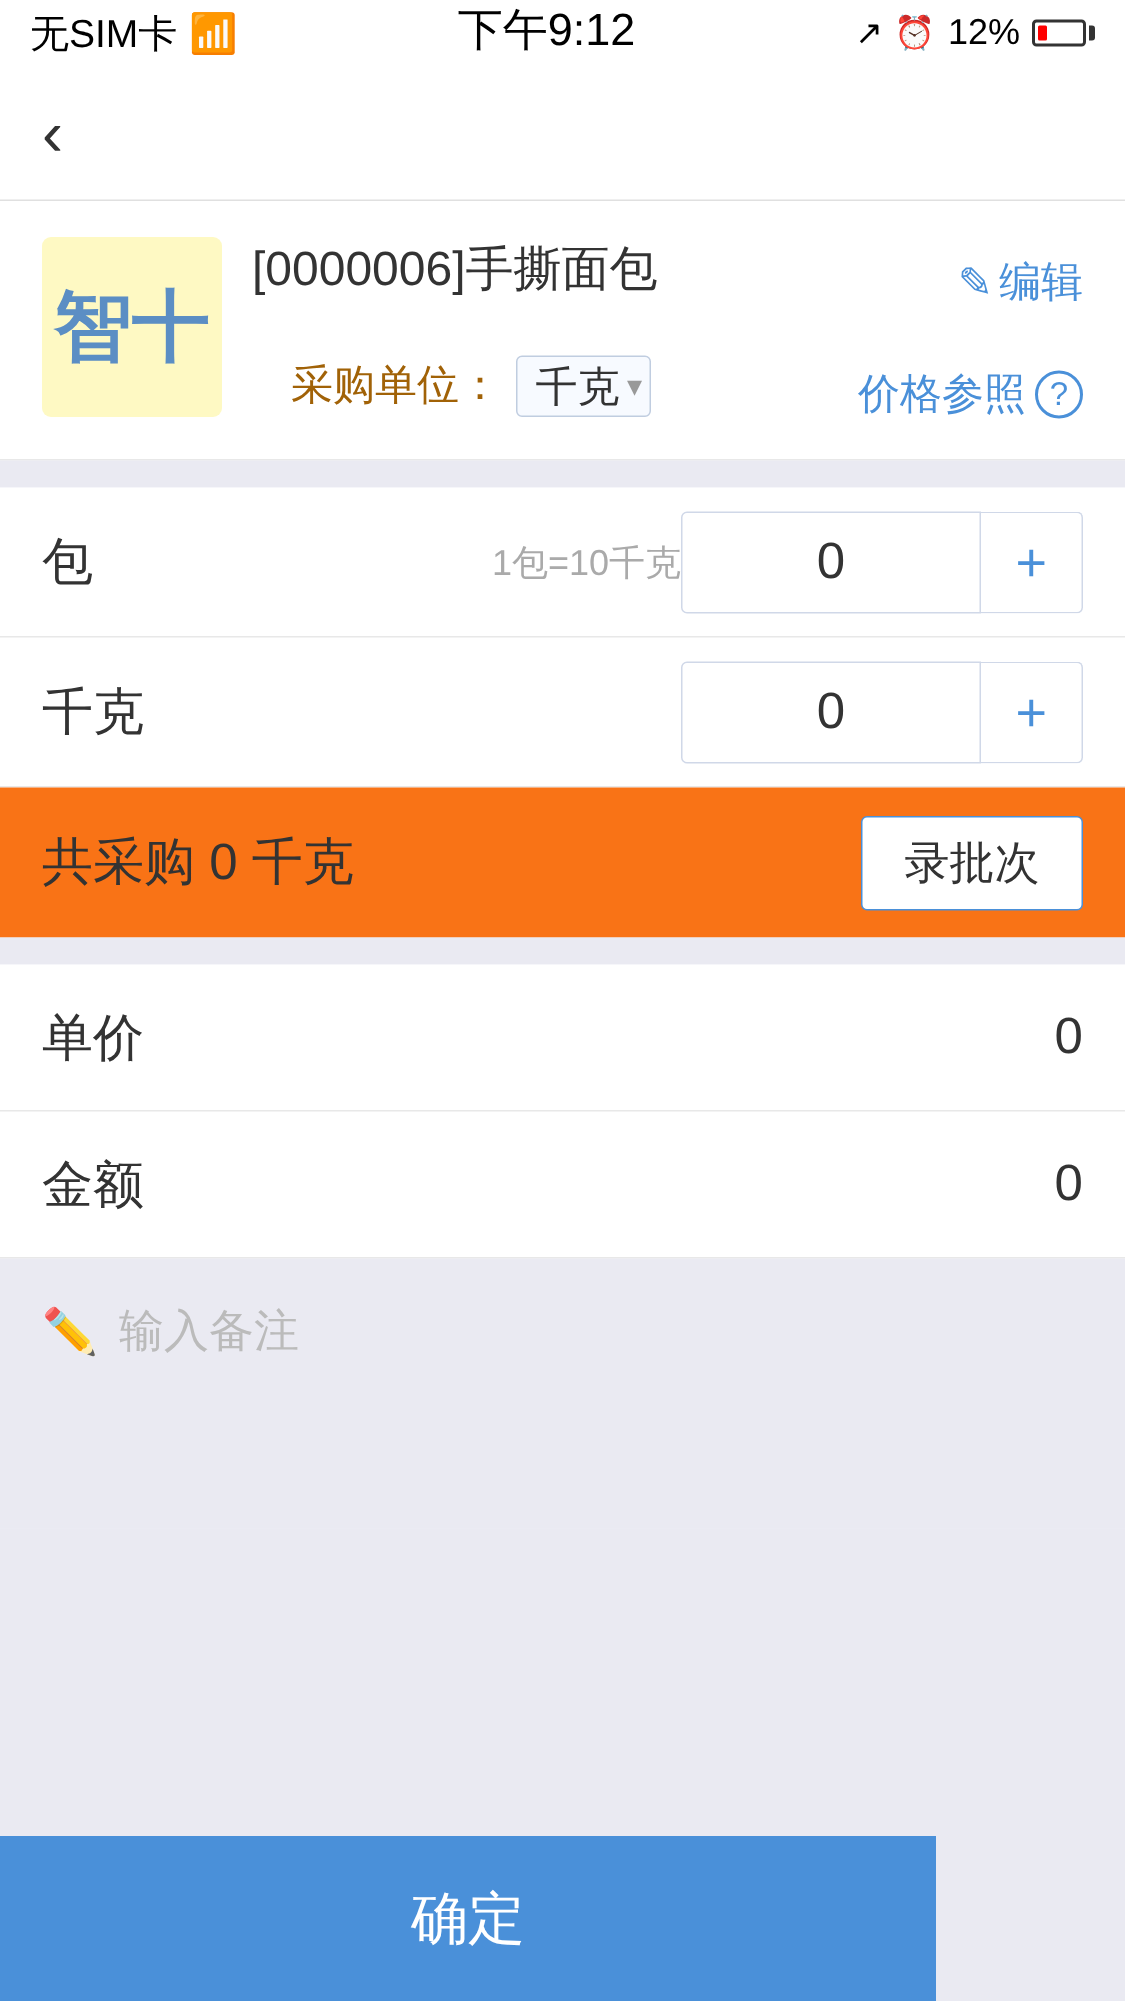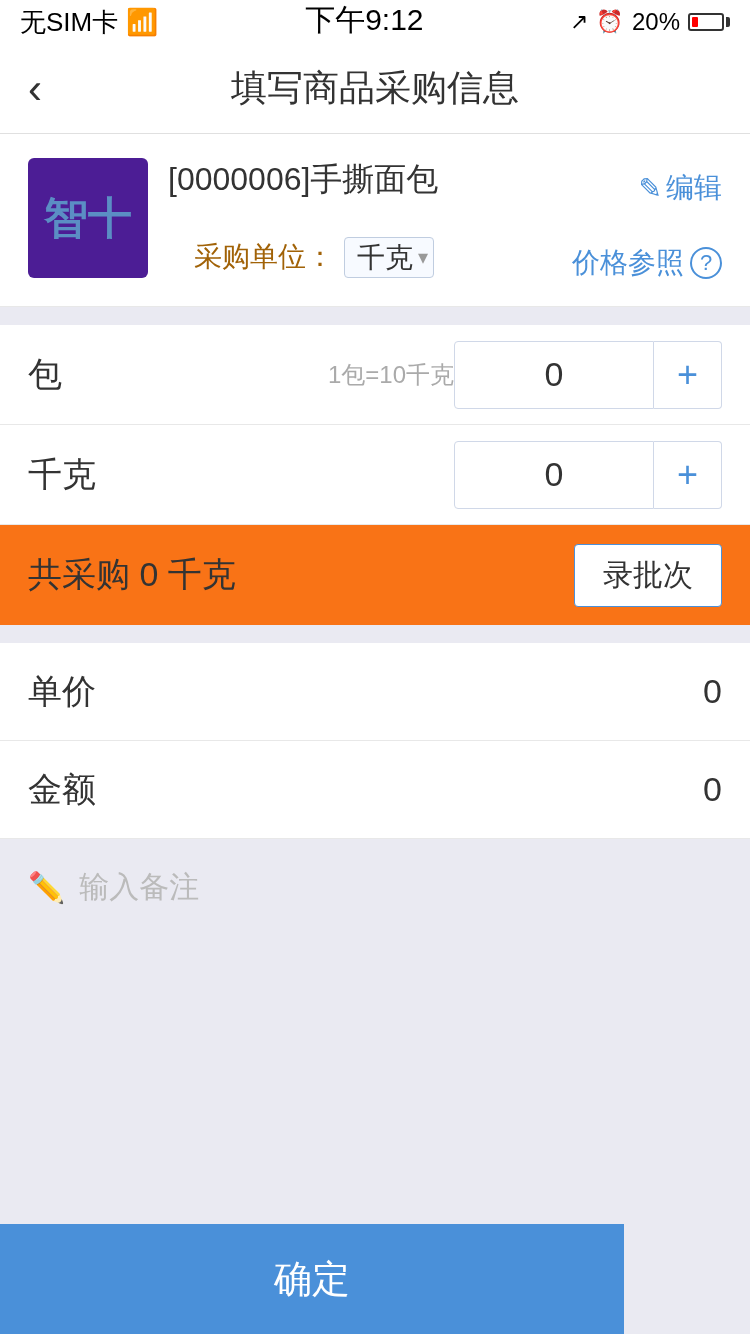--- a/index.html
+++ b/index.html
@@ -71,27 +71,27 @@
       margin-top: 0;
       padding: 24px 28px;
       display: flex;
       align-items: flex-start;
       gap: 20px;
       border-bottom: 1px solid #e8e8e8;
     }
     .product-image {
       width: 120px;
       height: 120px;
-      background: #4c1d95;
+      background: #fef9c3;
       border-radius: 6px;
       display: flex;
       align-items: center;
       justify-content: center;
       flex-shrink: 0;
-      font-size: 44px;
+      font-size: 52px;
       color: #5b8ec4;
       font-weight: bold;
     }
     .product-info { flex: 1; }
     .product-name {
       font-size: 32px;
       color: #333;
       margin-bottom: 16px;
     }
     .product-unit-row {
@@ -295,33 +295,32 @@
 
 <div class="status-bar">
   <div class="status-left">
     <span>无SIM卡</span>
     <span>📶</span>
   </div>
   <div class="status-center">下午9:12</div>
   <div class="status-right">
     <span style="font-size:22px;">↗</span>
     <span style="font-size:22px;">⏰</span>
-    <span>20%</span>
+    <span>12%</span>
     <div class="battery-icon">
       <div class="battery-body">
         <div class="battery-fill"></div>
       </div>
       <div class="battery-tip"></div>
     </div>
   </div>
 </div>
 
 <div class="nav-bar">
   <span class="nav-back">‹</span>
-  <span class="nav-title">填写商品采购信息</span>
 </div>
 
 <div class="product-card">
   <div class="product-image">
     <span>智十</span>
   </div>
   <div class="product-info">
     <div class="product-top-row">
       <span class="product-name">[0000006]手撕面包</span>
       <span class="edit-link">

